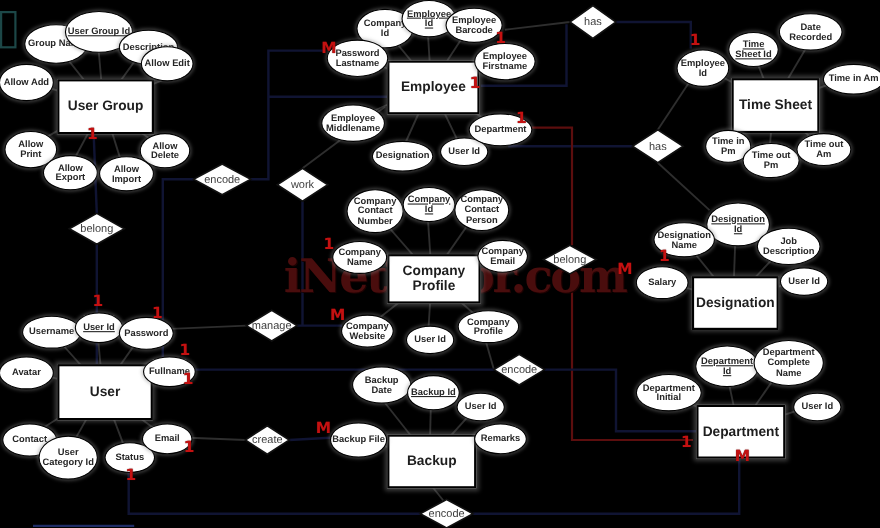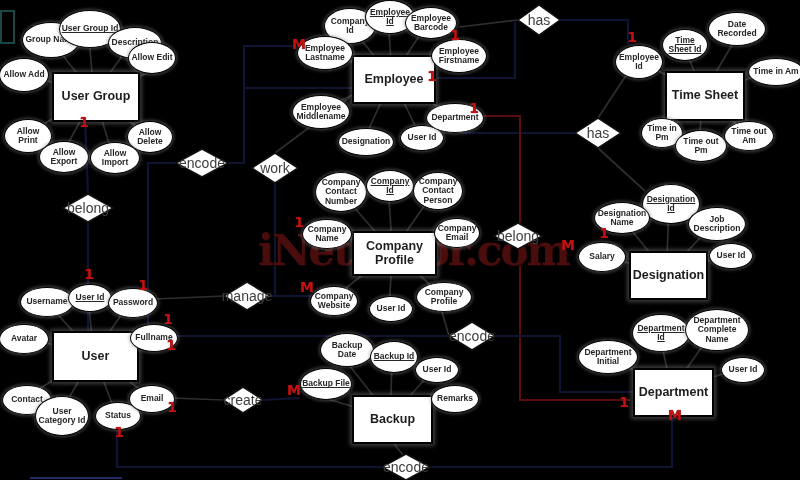--- a/index.html
+++ b/index.html
@@ -13,21 +13,21 @@
   .entity{position:absolute;background:#fff;border:2px solid #000;z-index:4;
           display:flex;align-items:center;justify-content:center;text-align:center;
           font-weight:bold;font-size:12.5px;color:#1e1e1e;line-height:1.1;
           box-shadow:0 0 4px 2px rgba(135,135,135,.45);}
   .attr{position:absolute;background:#fff;border:1.6px solid #000;border-radius:50%;z-index:4;
         display:flex;align-items:center;justify-content:center;text-align:center;
         font-weight:bold;font-size:8.5px;color:#262626;line-height:1.08;padding:1px;
         box-shadow:0 0 3px 1.5px rgba(135,135,135,.4);}
   .attr.key{text-decoration:underline;}
   .rel-label{position:absolute;z-index:5;display:flex;align-items:center;justify-content:center;
-             text-align:left;font-size:14px;color:#3d3d3d;}
+             text-align:left;font-size:10px;color:#3d3d3d;}
   .card{position:absolute;z-index:6;color:#c41111;font-weight:bold;font-size:14px;
         transform:translate(-50%,-50%);text-shadow:0 0 1px #4a0303;
         font-family:"DejaVu Sans",sans-serif;}
   .artifact-rect{position:absolute;left:0;top:10px;width:11px;height:30px;
                  border:2px solid #1c4747;z-index:1;}
 </style>
 </head>
 <body>
 
 <div id="canvas">
@@ -153,21 +153,21 @@
       <div class="attr" style="left: 108px; top: 27px; width: 50px; height: 28px;">Description</div>
       <div class="attr" style="left: -1px; top: 58px; width: 46px; height: 30px;">Allow Add</div>
       <div class="attr" style="left: 128px; top: 42px; width: 44px; height: 28px;">Allow Edit</div>
       <div class="attr" style="left: 4px; top: 119px; width: 44px; height: 30px;">Allow Print</div>
       <div class="attr" style="left: 127px; top: 121px; width: 42px; height: 28px;">Allow Delete</div>
       <div class="attr" style="left: 39px; top: 141px; width: 46px; height: 28px;">Allow Export</div>
       <div class="attr" style="left: 90px; top: 142px; width: 46px; height: 28px;">Allow Import</div>
       <div class="attr" style="left: 324px; top: 8px; width: 48px; height: 32px;">Company Id</div>
       <div class="attr key" style="left: 365px; top: 0px; width: 46px; height: 30px;">Employee Id</div>
       <div class="attr" style="left: 405px; top: 7px; width: 48px; height: 28px;">Employee Barcode</div>
-      <div class="attr" style="left: 297px; top: 36px; width: 52px; height: 30px;">Employee Lastname</div>
+      <div class="attr" style="left: 297px; top: 36px; width: 52px; height: 30px;">Password Lastname</div>
       <div class="attr" style="left: 431px; top: 39px; width: 52px; height: 30px;">Employee Firstname</div>
       <div class="attr" style="left: 292px; top: 95px; width: 54px; height: 30px;">Employee Middlename</div>
       <div class="attr" style="left: 338px; top: 128px; width: 52px; height: 24px;">Designation</div>
       <div class="attr" style="left: 400px; top: 125px; width: 40px; height: 22px;">User Id</div>
       <div class="attr" style="left: 426px; top: 103px; width: 54px; height: 26px;">Department</div>
       <div class="attr" style="left: 615px; top: 45px; width: 44px; height: 30px;">Employee Id</div>
       <div class="attr key" style="left: 662px; top: 29px; width: 42px; height: 28px;">Time Sheet Id</div>
       <div class="attr" style="left: 708px; top: 12px; width: 54px; height: 30px;">Date Recorded</div>
       <div class="attr" style="left: 748px; top: 58px; width: 52px; height: 24px;">Time in Am</div>
       <div class="attr" style="left: 641px; top: 118px; width: 38px; height: 26px;">Time in Pm</div>
@@ -191,21 +191,21 @@
       <div class="attr" style="left: 108px; top: 288px; width: 46px; height: 26px;">Password</div>
       <div class="attr" style="left: -1px; top: 324px; width: 46px; height: 26px;">Avatar</div>
       <div class="attr" style="left: 130px; top: 324px; width: 44px; height: 24px;">Fullname</div>
       <div class="attr" style="left: 2px; top: 385px; width: 46px; height: 26px;">Contact</div>
       <div class="attr" style="left: 35px; top: 396px; width: 50px; height: 36px;">User Category Id</div>
       <div class="attr" style="left: 95px; top: 402px; width: 42px; height: 24px;">Status</div>
       <div class="attr" style="left: 129px; top: 385px; width: 42px; height: 24px;">Email</div>
       <div class="attr" style="left: 320px; top: 333px; width: 50px; height: 30px;">Backup Date</div>
       <div class="attr key" style="left: 370px; top: 341px; width: 44px; height: 28px;">Backup Id</div>
       <div class="attr" style="left: 415px; top: 357px; width: 40px; height: 22px;">User Id</div>
-      <div class="attr" style="left: 300px; top: 368px; width: 48px; height: 28px; text-decoration: underline;">Backup File</div>
+      <div class="attr" style="left: 300px; top: 384px; width: 48px; height: 28px;">Backup File</div>
       <div class="attr" style="left: 431px; top: 385px; width: 44px; height: 24px;">Remarks</div>
       <div class="attr key" style="left: 632px; top: 314px; width: 54px; height: 34px;">Department Id</div>
       <div class="attr" style="left: 685px; top: 309px; width: 60px; height: 38px;">Department Complete Name</div>
       <div class="attr" style="left: 578px; top: 340px; width: 56px; height: 30px;">Department Initial</div>
       <div class="attr" style="left: 721px; top: 357px; width: 40px; height: 22px;">User Id</div>
       <div class="card" style="left: 84px; top: 122px;">1</div>
       <div class="card" style="left: 299px; top: 44px;">M</div>
       <div class="card" style="left: 455px; top: 35px;">1</div>
       <div class="card" style="left: 432px; top: 76px;">1</div>
       <div class="card" style="left: 474px; top: 108px;">1</div>

